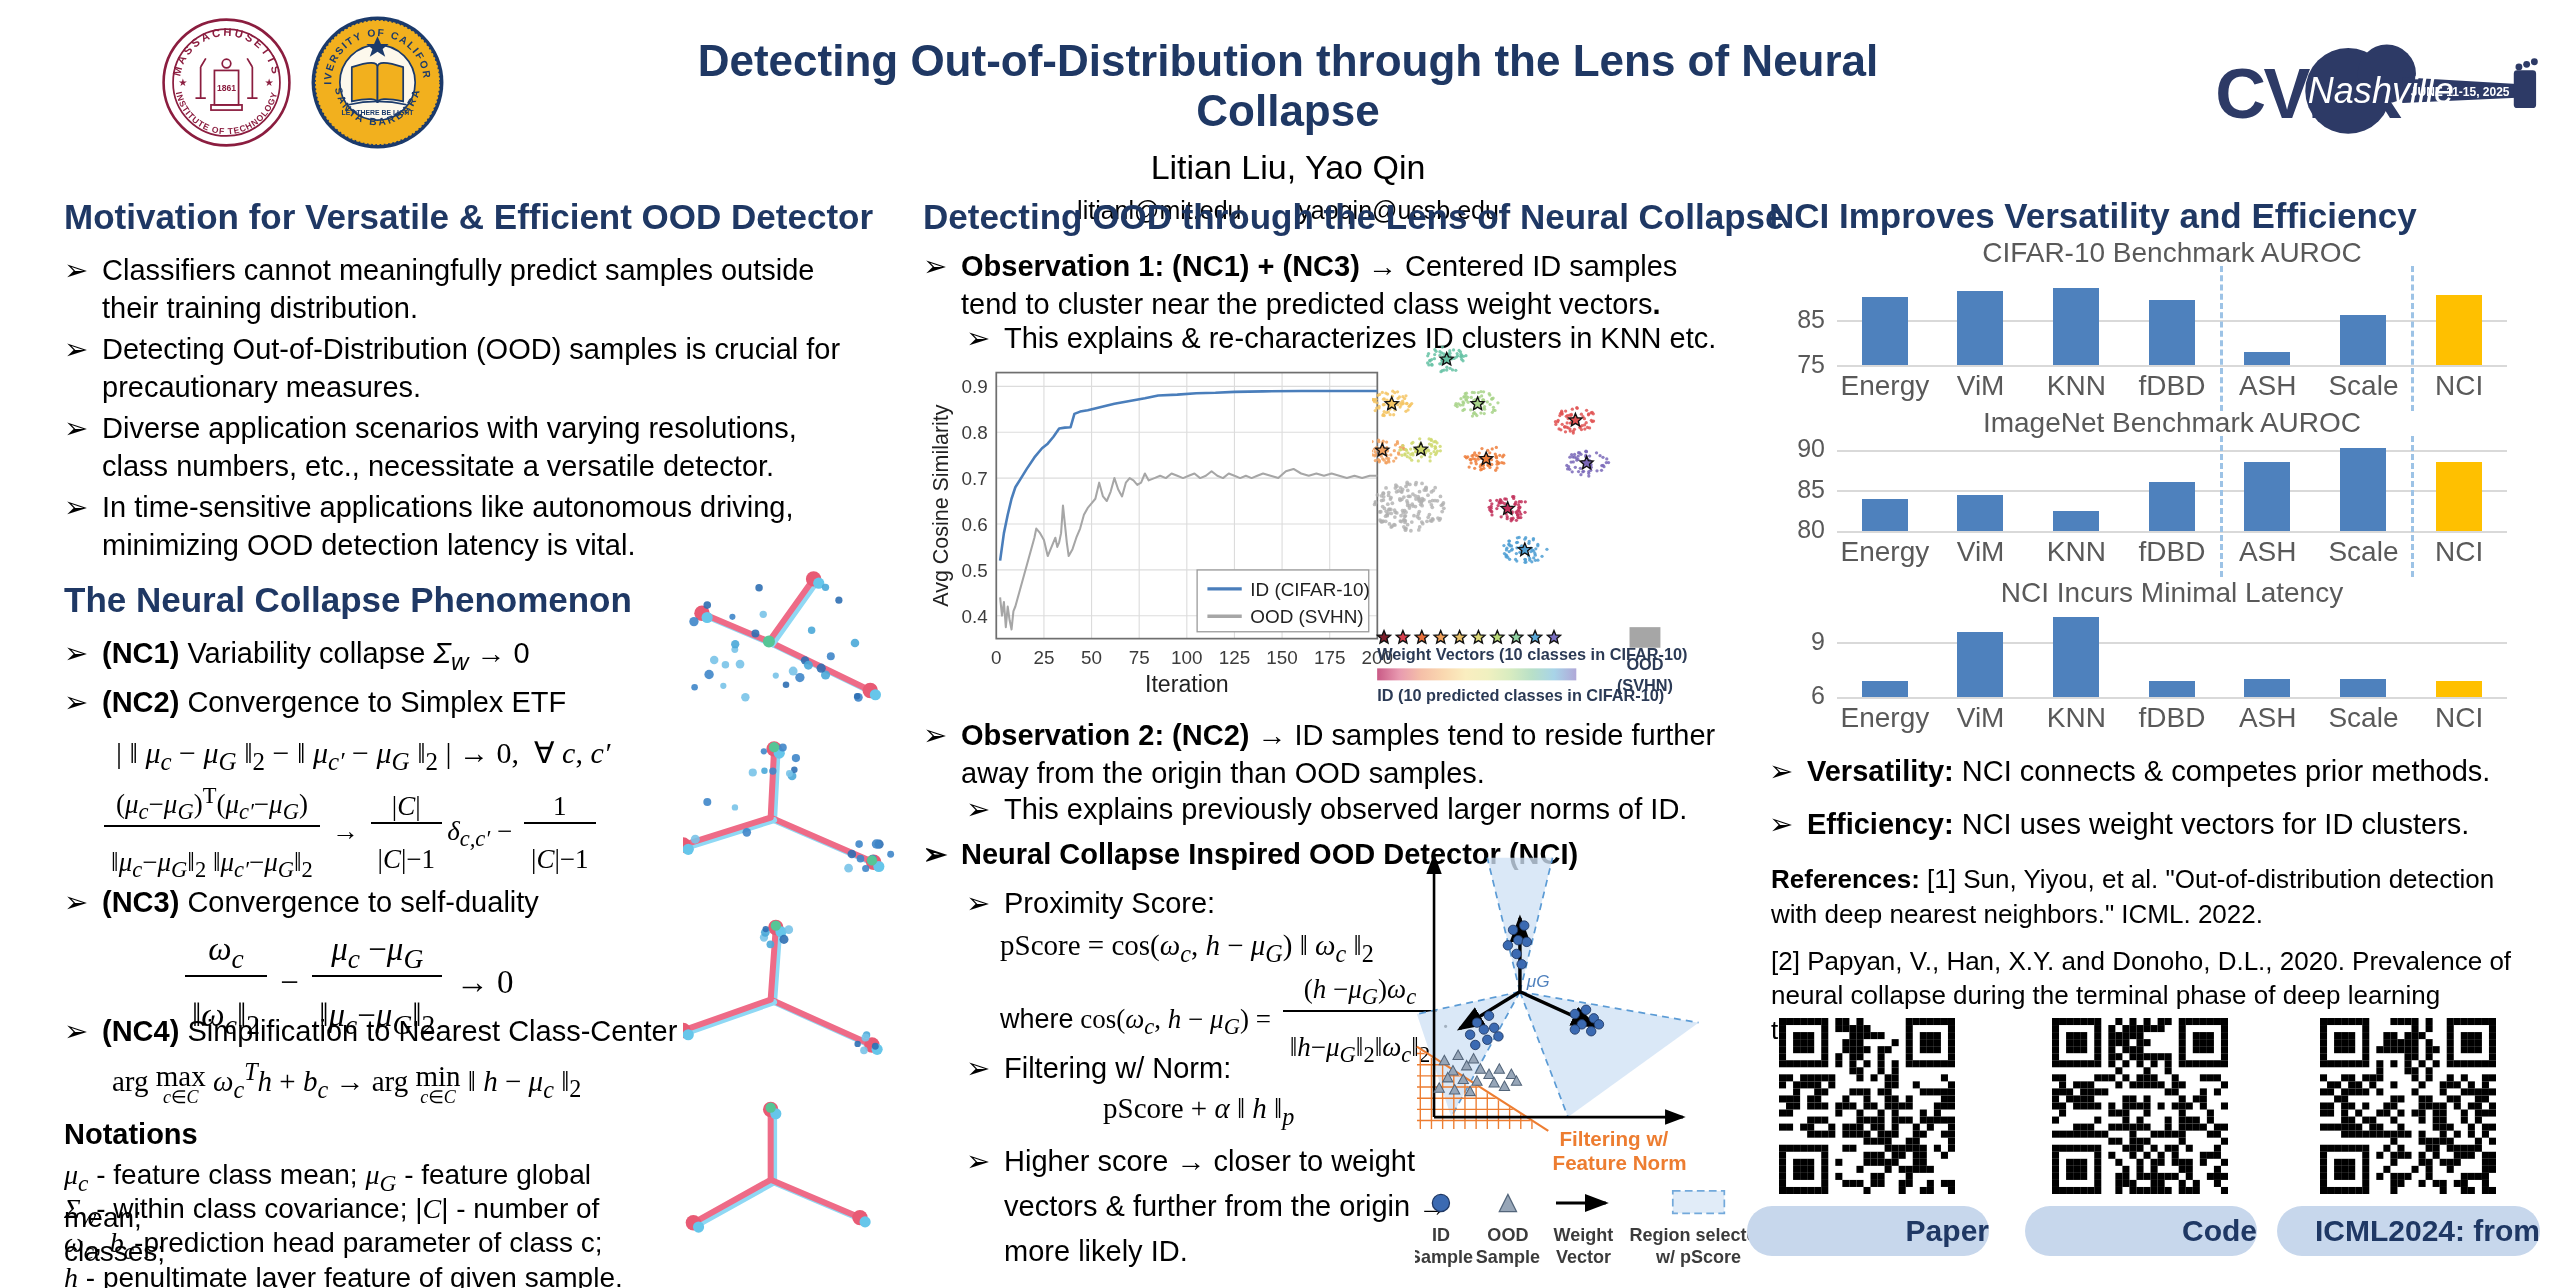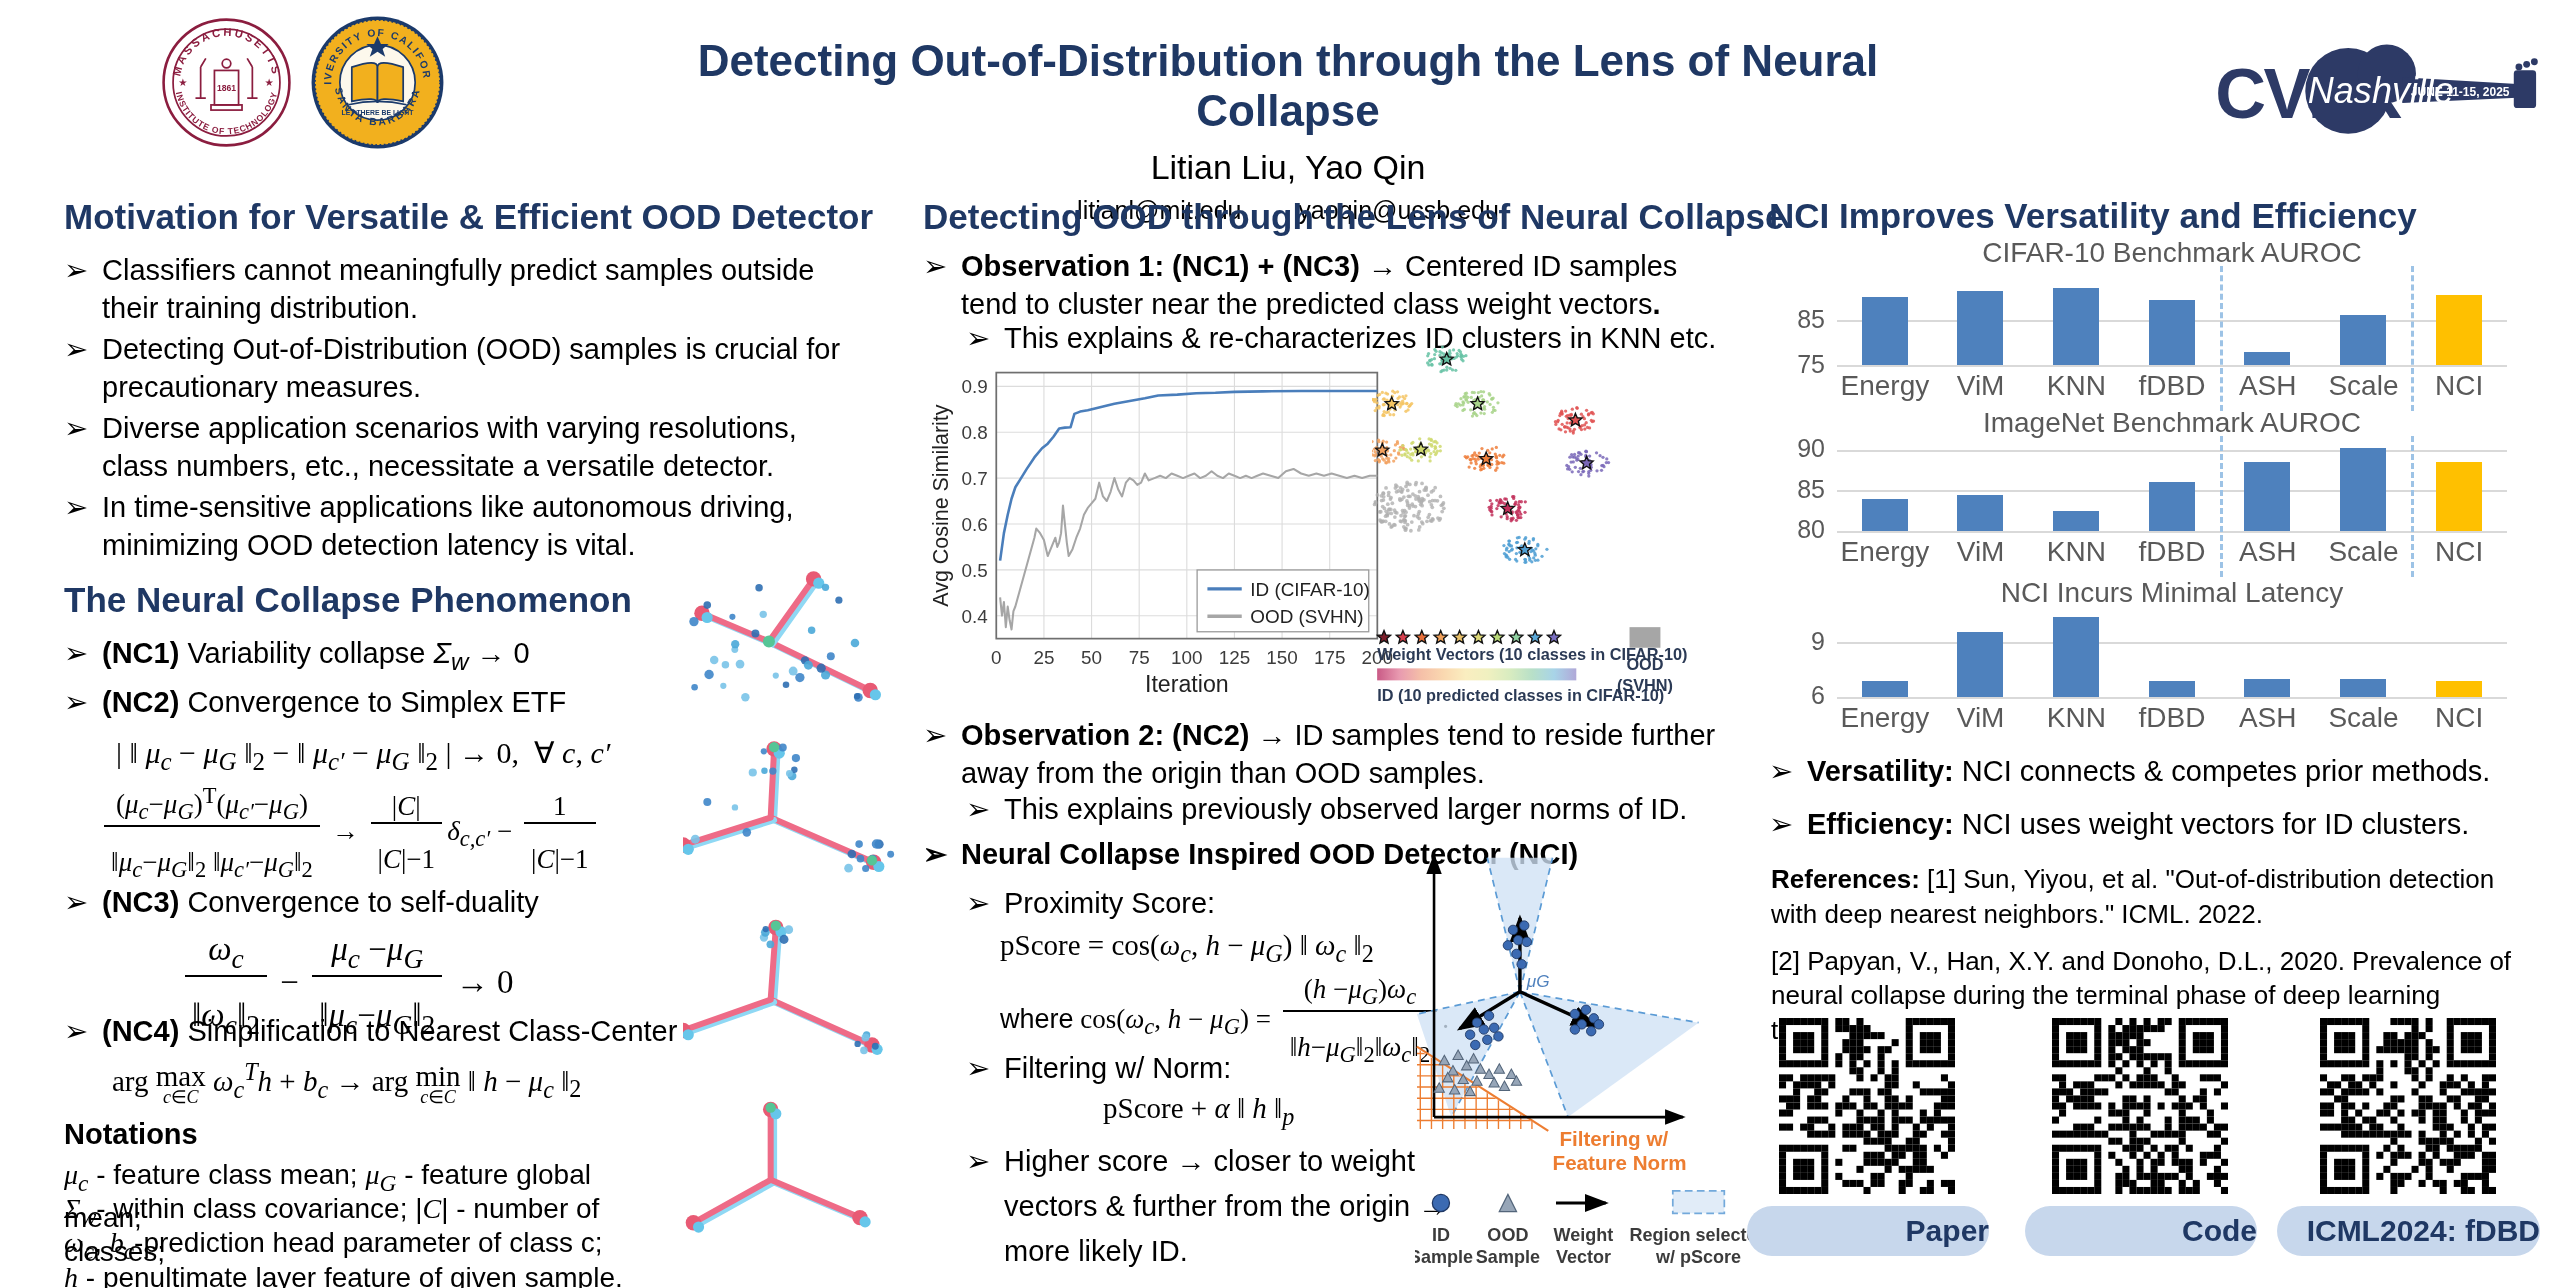--- a/index.html
+++ b/index.html
@@ -2299,14 +2299,14 @@
     <rect x="196.79999999999998" y="122.99999999999999" width="8.2" height="8.2" fill="#000"></rect>
     <rect x="196.79999999999998" y="139.39999999999998" width="8.2" height="8.2" fill="#000"></rect>
     <rect x="196.79999999999998" y="155.79999999999998" width="8.2" height="8.2" fill="#000"></rect>
     <rect x="196.79999999999998" y="164" width="8.2" height="8.2" fill="#000"></rect>
     <rect x="196.79999999999998" y="172.2" width="8.2" height="8.2" fill="#000"></rect>
     <rect x="196.79999999999998" y="196.79999999999998" width="8.2" height="8.2" fill="#000"></rect>
   </svg>
 
 <div class="pill" style="left:1747px;top:1206px;width:242px;">Paper</div>
 <div class="pill" style="left:2025px;top:1206px;width:232px;">Code</div>
-<div class="pill" style="left:2277px;top:1206px;width:263px;">ICML2024: fDBD</div>
+<div class="pill" style="left:2277px;top:1206px;width:263px;">ICML2024: from</div>
 
 
 </body></html>

